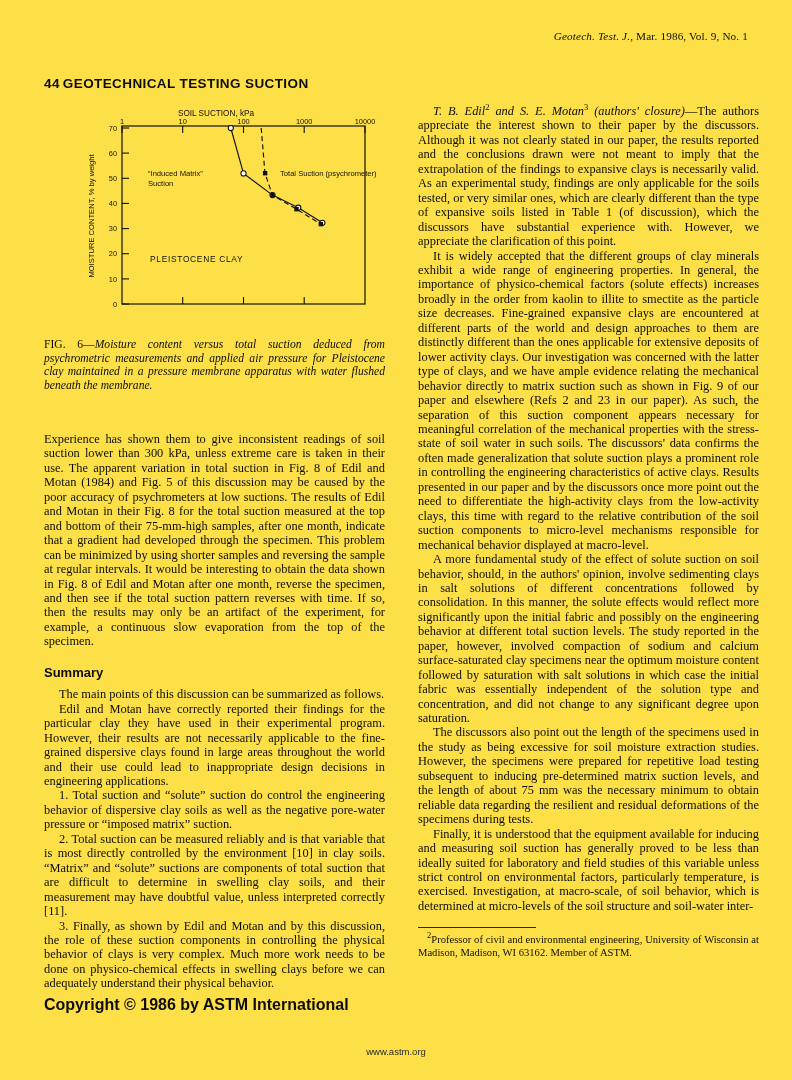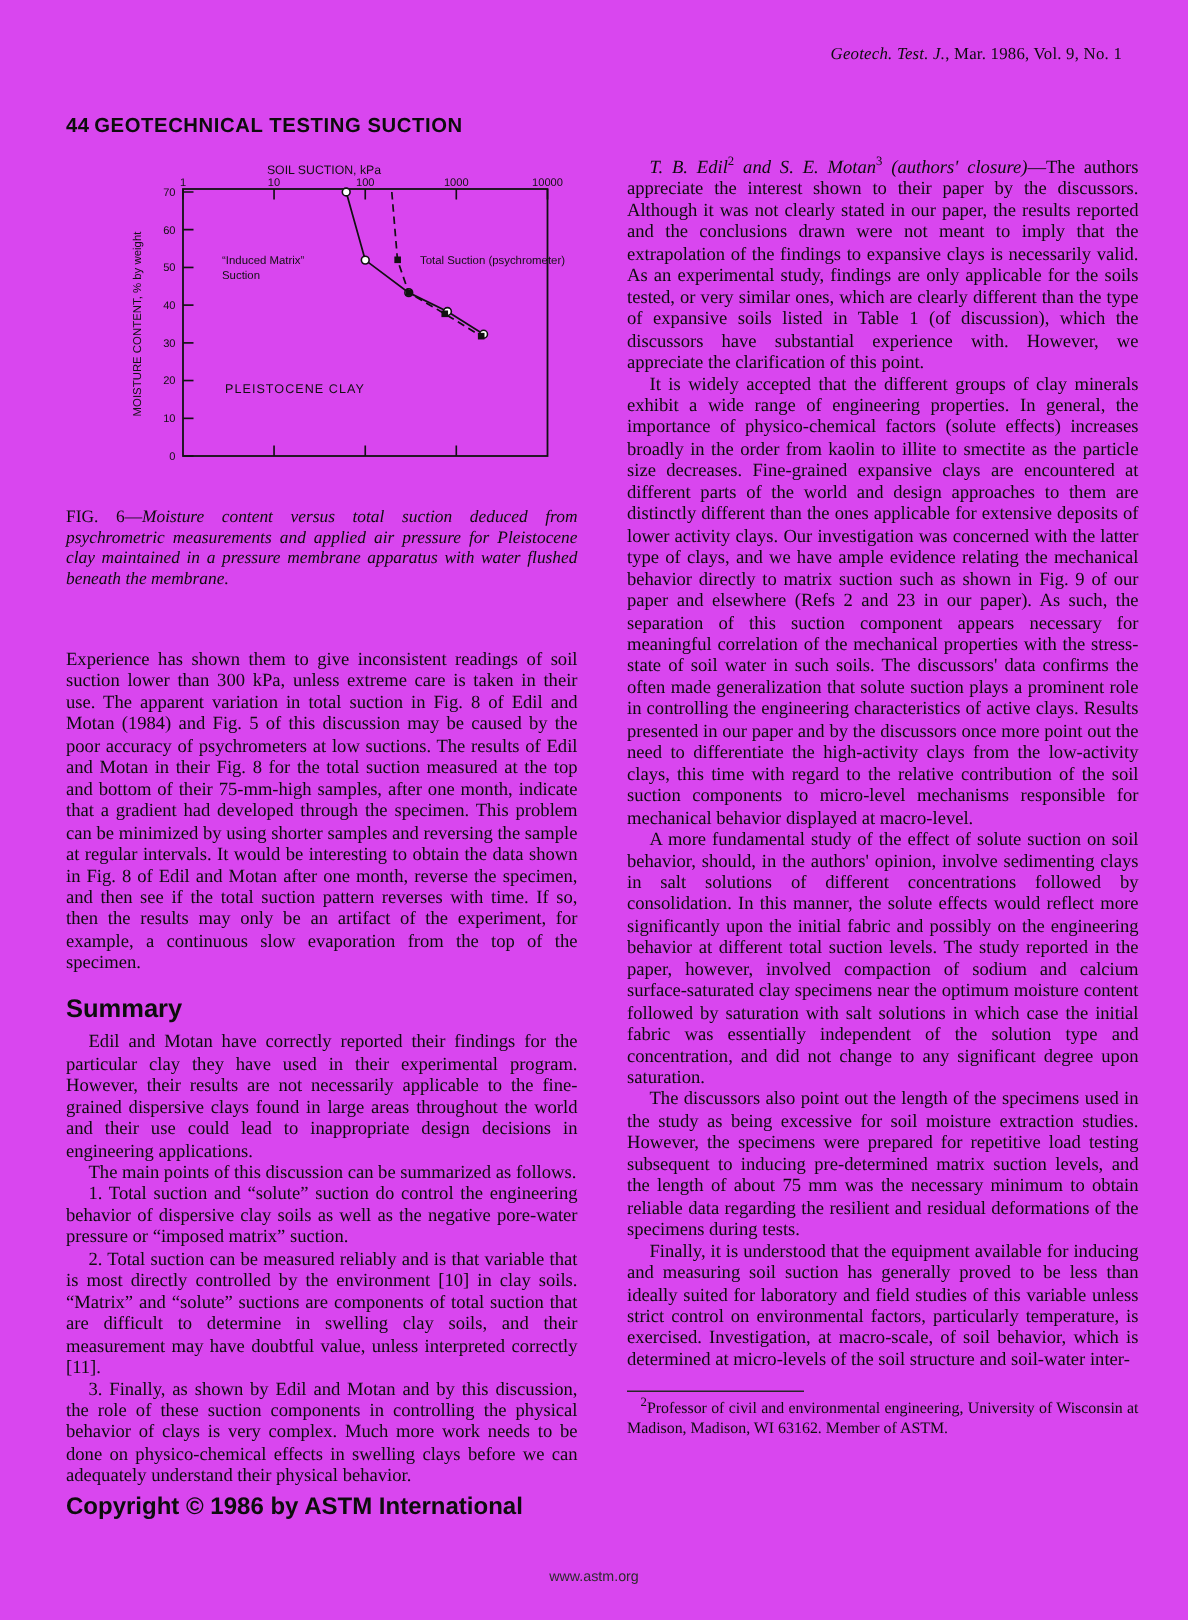--- a/index.html
+++ b/index.html
@@ -12,21 +12,21 @@
     width: 792px;
     height: 1080px;
     position: relative;
     font-family: "Liberation Serif", serif;
     color: #0d0d0d;
     overflow: hidden;
   }
   .page {
     position: absolute;
     inset: 0;
-    background: #d946ef;
+    background: #fde047;
   }
 
   
   .running-head {
     position: absolute;
     top: 30px;
     right: 44px;
     font-size: 11.2px;
     letter-spacing: 0.15px;
     white-space: nowrap;
@@ -59,21 +59,21 @@
 
   .col p {
     margin: 0;
     text-indent: 15px;
     hyphens: none;
   }
   .col p.noindent { text-indent: 0; }
 
   h3.section-head {
     font-family: "Liberation Sans", sans-serif;
-    font-size: 17px;
+    font-size: 13px;
     font-weight: bold;
     margin: 17px 0 7px 0;
     text-align: left;
   }
 
   .ital { font-style: italic; }
   sup { font-size: 8.5px; vertical-align: super; line-height: 0; }
 
   .copyright {
     position: absolute;
@@ -232,22 +232,22 @@
     <div class="fig-caption">
       <span class="fig-label ital">FIG. 6—</span><span>Moisture content versus total suction deduced from psychrometric measurements and applied air pressure for Pleistocene clay maintained in a pressure membrane apparatus with water flushed beneath the membrane.</span>
     </div>
   </div>
 
   <div class="col col-left" style="top: 432px;">
     <p class="noindent">Experience has shown them to give inconsistent readings of soil suction lower than 300 kPa, unless extreme care is taken in their use. The apparent variation in total suction in Fig. 8 of Edil and Motan (1984) and Fig. 5 of this discussion may be caused by the poor accuracy of psychrometers at low suctions. The results of Edil and Motan in their Fig. 8 for the total suction measured at the top and bottom of their 75-mm-high samples, after one month, indicate that a gradient had developed through the specimen. This problem can be minimized by using shorter samples and reversing the sample at regular intervals. It would be interesting to obtain the data shown in Fig. 8 of Edil and Motan after one month, reverse the specimen, and then see if the total suction pattern reverses with time. If so, then the results may only be an artifact of the experiment, for example, a continuous slow evaporation from the top of the specimen.</p>
 
     <h3 class="section-head">Summary</h3>
 
+    <p>The main points of this discussion can be summarized as follows.</p>
     <p>Edil and Motan have correctly reported their findings for the particular clay they have used in their experimental program. However, their results are not necessarily applicable to the fine-grained dispersive clays found in large areas throughout the world and their use could lead to inappropriate design decisions in engineering applications.</p>
-    <p>The main points of this discussion can be summarized as follows.</p>
     <p>1. Total suction and “solute” suction do control the engineering behavior of dispersive clay soils as well as the negative pore-water pressure or “imposed matrix” suction.</p>
     <p>2. Total suction can be measured reliably and is that variable that is most directly controlled by the environment [10] in clay soils. “Matrix” and “solute” suctions are components of total suction that are difficult to determine in swelling clay soils, and their measurement may have doubtful value, unless interpreted correctly [11].</p>
     <p>3. Finally, as shown by Edil and Motan and by this discussion, the role of these suction components in controlling the physical behavior of clays is very complex. Much more work needs to be done on physico-chemical effects in swelling clays before we can adequately understand their physical behavior.</p>
   </div>
 
   <div class="copyright">Copyright © 1986 by ASTM International</div>
 
   <div class="col col-right">
     <p><span class="ital">T. B. Edil</span><sup>2</sup><span class="ital"> and S. E. Motan</span><sup>3</sup><span class="ital"> (authors' closure)</span><span>—</span><span>The authors appreciate the interest shown to their paper by the discussors. Although it was not clearly stated in our paper, the results reported and the conclusions drawn were not meant to imply that the extrapolation of the findings to expansive clays is necessarily valid. As an experimental study, findings are only applicable for the soils tested, or very similar ones, which are clearly different than the type of expansive soils listed in Table 1 (of discussion), which the discussors have substantial experience with. However, we appreciate the clarification of this point.</span></p>
 

